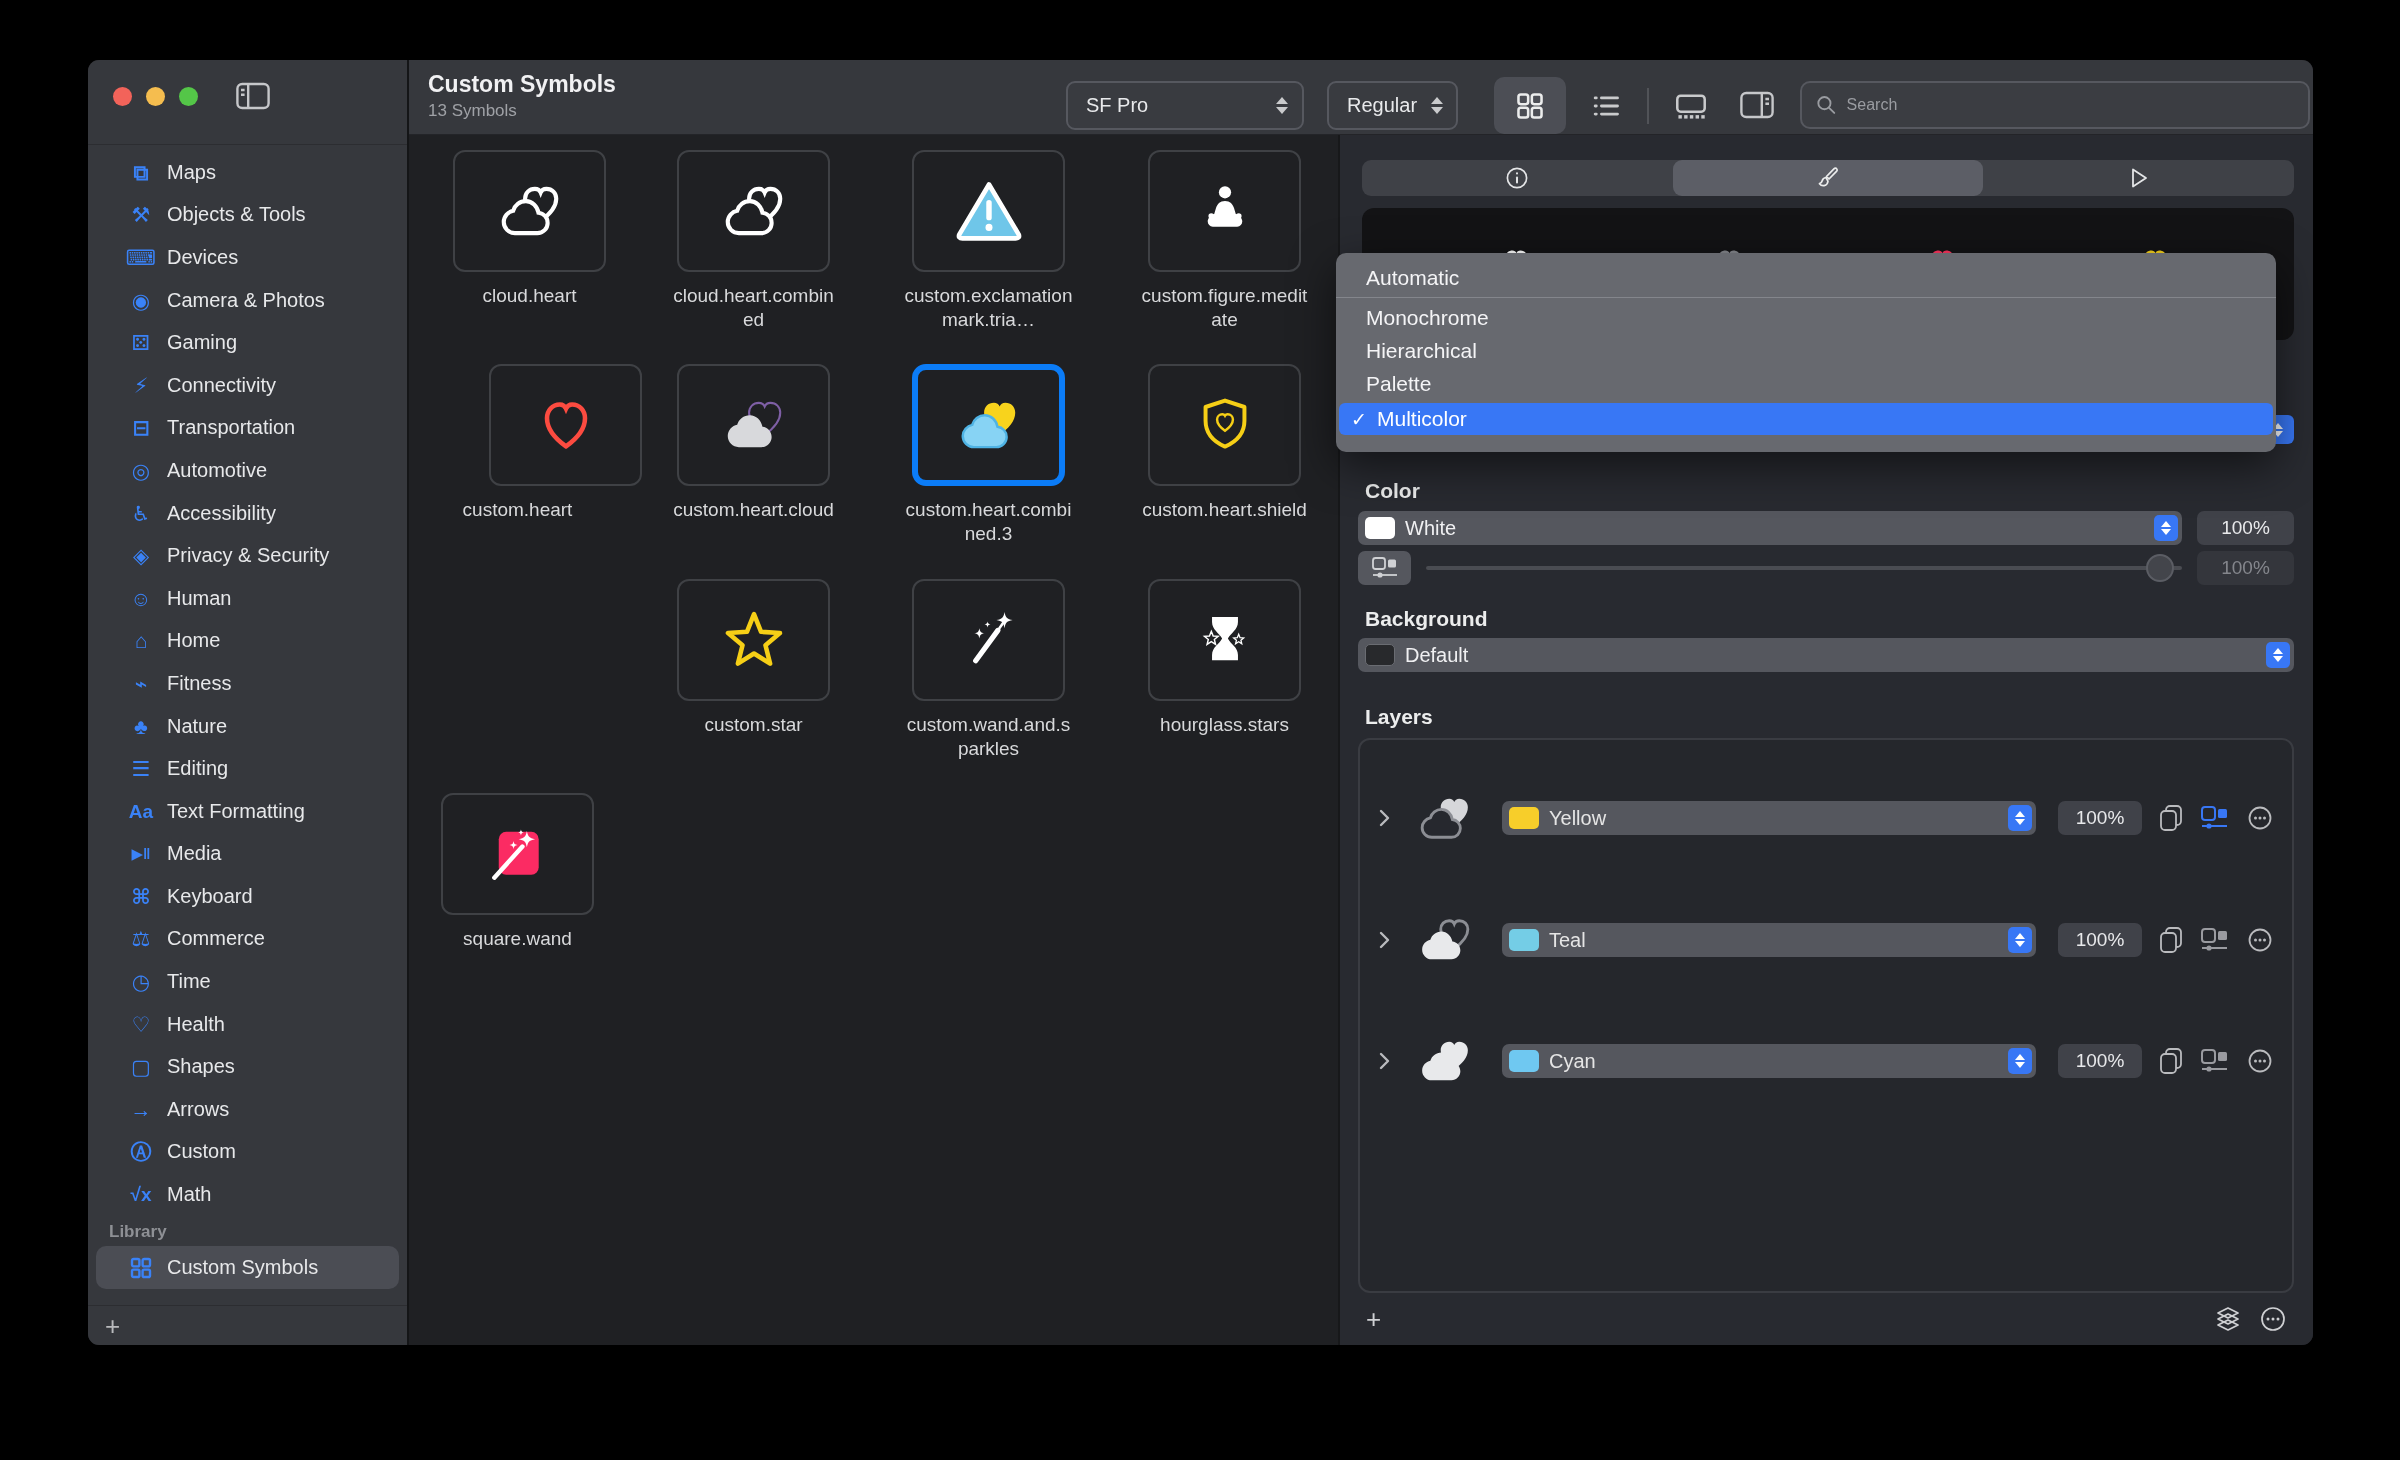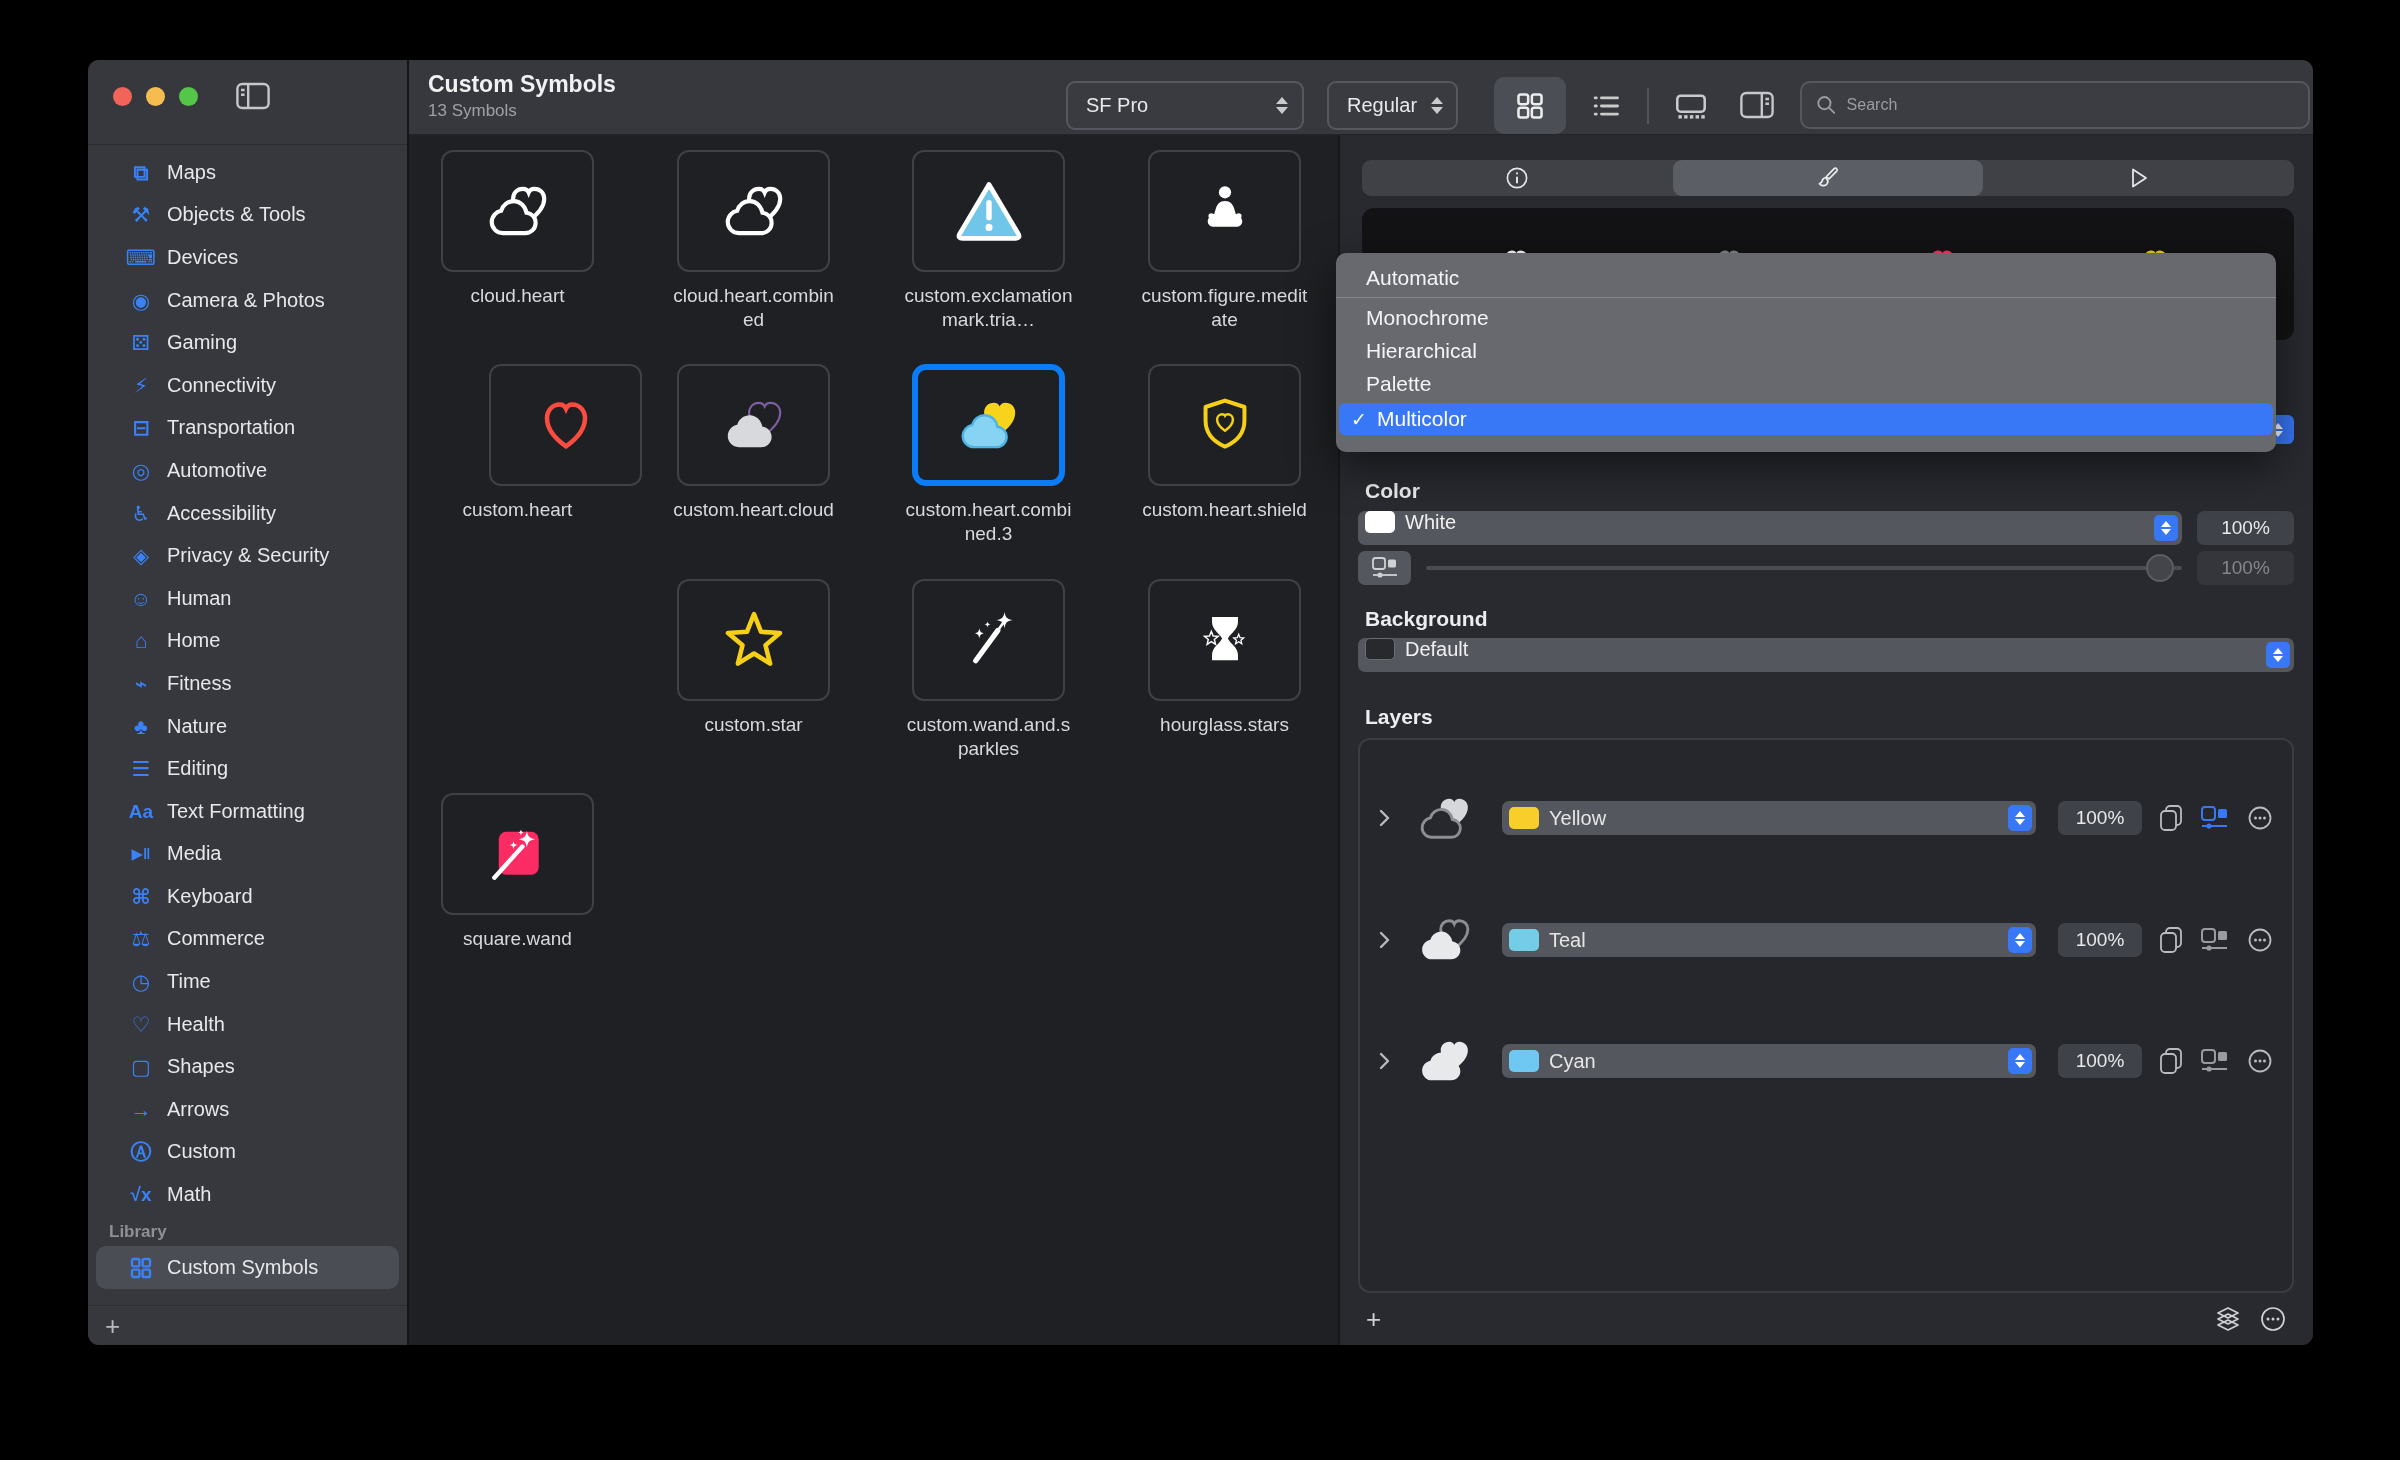--- a/index.html
+++ b/index.html
@@ -55,21 +55,21 @@
   .seg-btn { flex:1; display:flex; align-items:center; justify-content:center; color:#e4e5e7; font-size:20px; border-radius:9px; }
   .seg-btn.active { background:#5c5e66; }
   .preview-card { position:absolute; left:22px; top:73px; width:932px; height:132px; background:#131315; border-radius:12px; display:flex; justify-content:space-around; align-items:flex-start; padding:34px 40px 0 40px; z-index:1; }
   .popup { position:absolute; left:-4px; top:118px; width:940px; height:199px; background:#67696f; border-radius:10px; z-index:30; box-shadow:0 14px 44px rgba(0,0,0,.55); padding-top:8px; }
   .popup-row { height:33px; display:flex; align-items:center; padding-left:30px; font-size:21px; color:#f4f4f6; }
   .popup-sep { height:1px; background:#84868c; margin:3px 0; }
   .popup-row.highlight { background:#3877f5; border-radius:6px; margin:3px 3px 0 3px; height:32px; padding-left:12px; color:#fff; }
   .popup-row .check { width:26px; font-size:19px; }
   .stepper-behind { position:absolute; left:922px; top:280px; width:32px; height:29px; background:#3877f5; border-radius:6px; z-index:10; }
   .sec-label { position:absolute; left:25px; font-size:21px; font-weight:bold; color:#eceded; }
-  .ctl-select { position:absolute; height:34px; background:#55575e; border-radius:7px; display:flex; padding-left:7px; }
+  .ctl-select { position:absolute; height:34px; background:#55575e; border-radius:7px; display:flex; align-items:center; padding-left:7px; }
   .ctl-select .swatch { width:30px; height:22px; border-radius:5px; flex:none; }
   .ctl-select .val { margin-left:10px; font-size:20px; color:#f0f0f2; }
   .bstep { position:absolute; right:4px; top:4px; bottom:4px; width:24px; background:#3877f5; border-radius:5px; display:flex; flex-direction:column; align-items:center; justify-content:center; gap:2px; }
   .bstep i { width:0; height:0; border-left:5px solid transparent; border-right:5px solid transparent; display:block; }
   .bstep .up { border-bottom:6px solid #fff; } .bstep .dn { border-top:6px solid #fff; }
   .pct { position:absolute; width:97px; height:34px; background:#404249; border-radius:7px; display:flex; align-items:center; justify-content:center; font-size:19px; color:#e8e9eb; }
   .pct.dim { background:#34363c; color:#84868c; }
   .op-btn { position:absolute; left:18px; top:416px; width:53px; height:34px; background:#55575e; border-radius:7px; display:flex; align-items:center; justify-content:center; color:#d0d1d4; }
   .slider-track { position:absolute; left:86px; top:431px; width:756px; height:4px; background:#4a4c52; border-radius:2px; }
   .slider-knob { position:absolute; left:806px; top:419px; width:28px; height:28px; border-radius:50%; background:#43454b; border:2px solid #5b5d64; }
@@ -297,21 +297,21 @@
         <svg width="22" height="22" viewBox="0 0 22 22">
             <circle cx="9" cy="9" r="6.5" fill="none" stroke="#9a9ca1" stroke-width="2"></circle>
             <line x1="14" y1="14" x2="19.5" y2="19.5" stroke="#9a9ca1" stroke-width="2" stroke-linecap="round"></line>
           </svg>
         <input type="text" placeholder="Search" style="">
       </div>
     </header>
 
     <div class="content">
       <main class="grid-area" id="grid-area">
-          <div class="tile-wrap" style="left: 32px; top: 15px;">
+          <div class="tile-wrap" style="left: 44px; top: 15px;">
             <div class="tile">
               <span>
                 <svg width="82" height="70" viewBox="0 0 100 84">
                   <path d="M63 54C52 46 44 37 44 27 44 20 49 15 56 15c3.5 0 6 2 7 4.5C64 17 66.5 15 70 15c7 0 12 5 12 12 0 10-8 19-19 27Z" fill="none" stroke="#fff" stroke-width="5"></path>
                   <path d="M45 30c-7.5 0-13.8 5-15.5 11.8C23.3 43 18 48.6 18 55.5 18 62.9 24.1 69 31.5 69H59c6.9 0 12.5-5.6 12.5-12.5 0-6.5-4.9-11.8-11.2-12.4C58.9 36.1 52.6 30 45 30Z" fill="#1f2023" stroke="#fff" stroke-width="5"></path>
                 </svg>
               </span>
             </div>
             <div class="tile-label">cloud.heart</div>
           </div>

